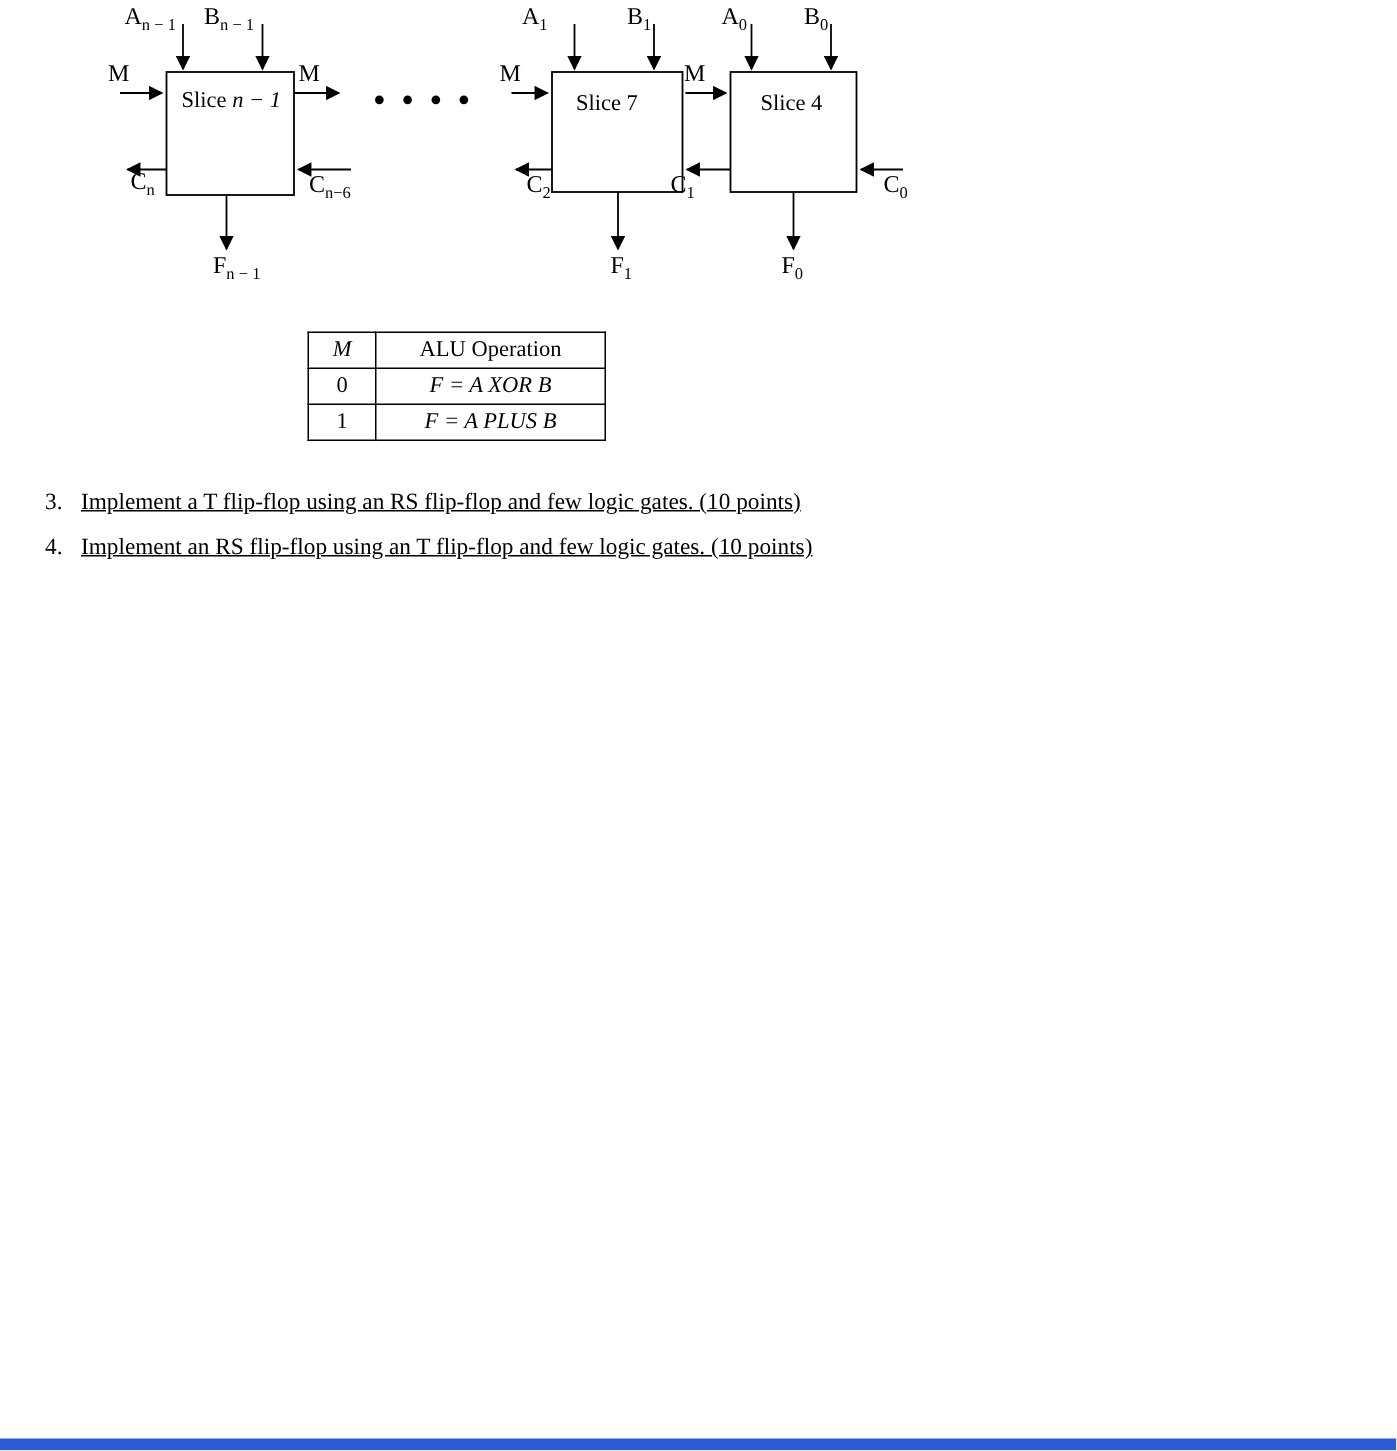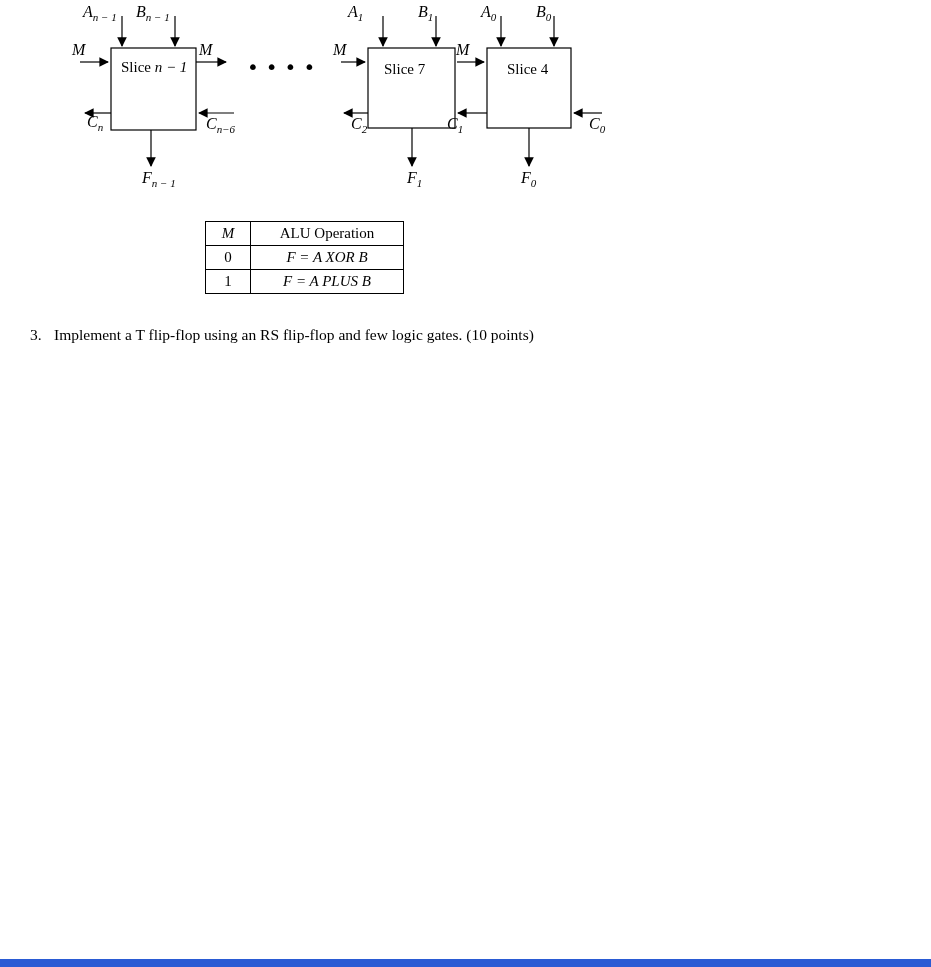--- a/index.html
+++ b/index.html
@@ -1,34 +1,34 @@
 <!DOCTYPE html>
 <html><head>
 <meta charset="utf-8">
 <style>
   html,body{margin:0;padding:0;background:#ffffff;}
   .page{position:relative;width:931px;height:967px;background:#ffffff;color:#000;
         font-family:"Liberation Serif","DejaVu Serif",serif;overflow:hidden;}
   .diagram{position:absolute;left:0;top:0;width:680px;height:210px;}
   .diagram svg{position:absolute;left:0;top:0;}
-  .lbl{position:absolute;font-size:16px;font-style:italic;line-height:1;white-space:nowrap;text-align:right;}
+  .lbl{position:absolute;font-size:16px;line-height:1;white-space:nowrap;text-align:right;}
   .lbl sub{font-size:11px;line-height:1;}
   .box-title{position:absolute;font-size:15px;font-style:normal;line-height:1;white-space:nowrap;}
   .box-title i{font-style:italic;}
   .dots{position:absolute;left:247px;top:55px;font-size:20px;letter-spacing:7px;
         font-family:"DejaVu Sans","Liberation Sans",sans-serif;font-style:normal;}
   .alu-table{position:absolute;left:205px;top:221px;border-collapse:collapse;font-size:15px;}
   .alu-table th,.alu-table td{border:1px solid #000;text-align:center;padding:1px 6px;height:21px;}
   .alu-table th{font-weight:normal;}
   .col-m{width:32px;}
   .col-op{width:140px;}
   .m-hdr{font-style:italic;}
   .op-cell{font-style:italic;}
   .problems{position:absolute;left:30px;top:326px;font-size:15.5px;}
-  .problem{margin-bottom:12px;}
+  .problem{margin-bottom:12px;text-decoration:underline;}
   .problem .num{display:inline-block;min-width:24px;}
   .bottom-bar{position:absolute;left:0;bottom:0;width:100%;height:8px;background:#2a5bd4;}
 </style>
 </head>
 <body>
 
 <div class="page">
 
   <div class="diagram">
     <svg width="680" height="200">
@@ -109,17 +109,20 @@
         <td>1</td>
         <td class="op-cell">F = A PLUS B</td>
       </tr>
     </tbody>
   </table>
 
   <div class="problems">
     <div class="problem">
       <span class="num">3.</span><span>Implement a T flip-flop using an RS flip-flop and few logic gates. (10 points)</span>
     </div>
+    <div class="problem">
+      <span class="num">4.</span><span>Implement an RS flip-flop using an T flip-flop and few logic gates. (10 points)</span>
+    </div>
   </div>
 
   <div class="bottom-bar" style="background-color: rgb(42, 91, 212);"></div>
 
 </div>
 
 </body></html>

